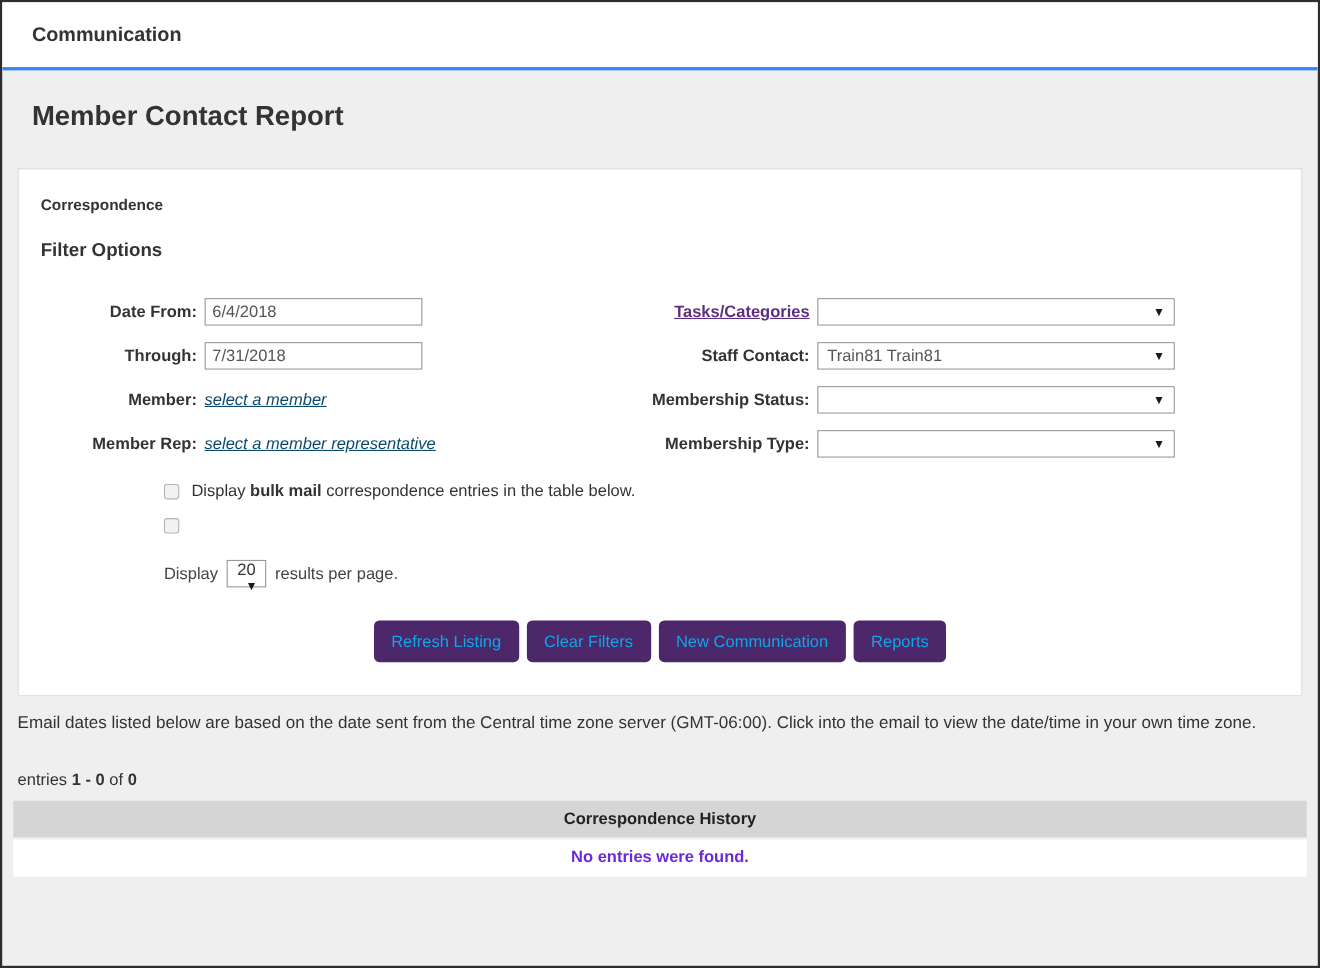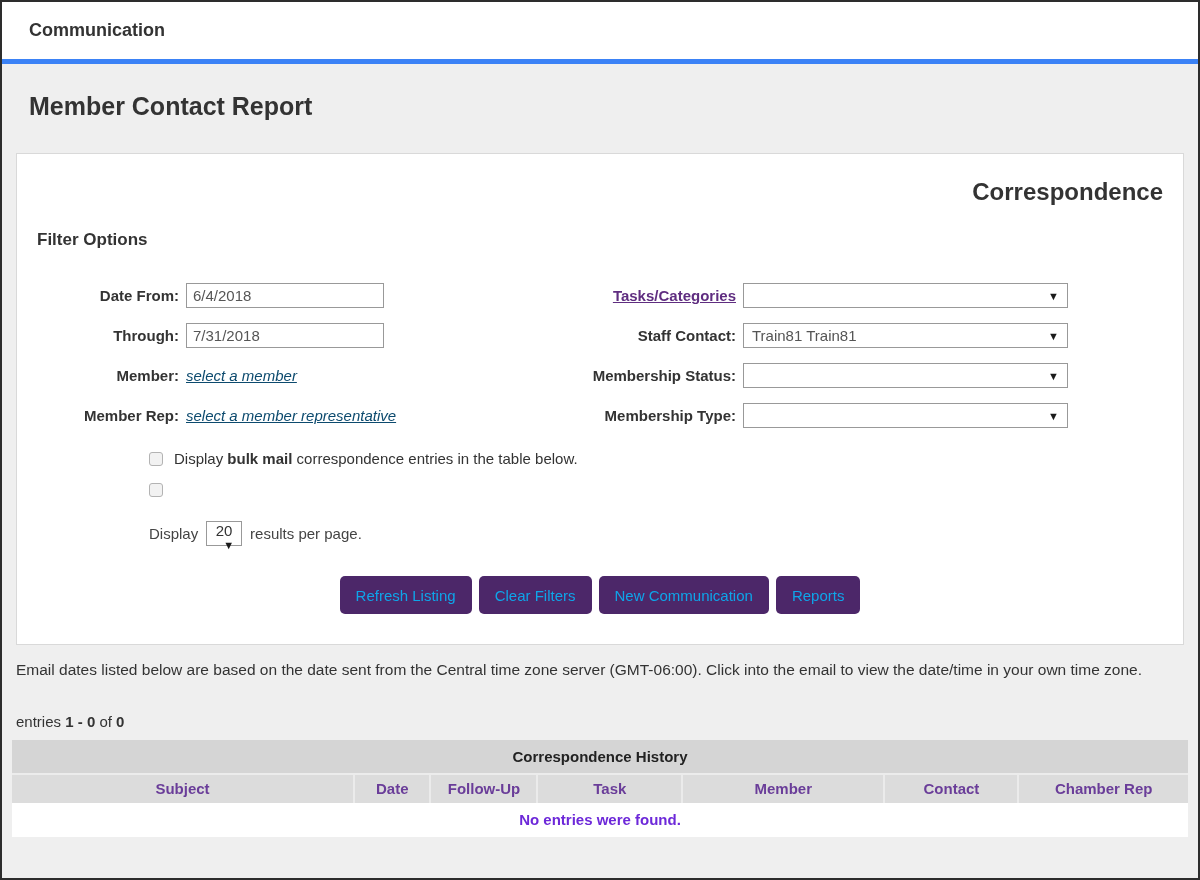--- a/index.html
+++ b/index.html
@@ -3,30 +3,30 @@
 <meta charset="utf-8">
 <style>
   * { margin: 0; padding: 0; box-sizing: border-box; }
   body { font-family: "Liberation Sans", sans-serif; background: #888; }
   .screen {
     width: 1200px; height: 880px; background: #efefef;
     border: 2px solid #2d2d2d; position: relative; overflow: hidden;
   }
   .app-header {
     background: #ffffff; height: 62px; display: flex; align-items: center;
-    padding-left: 27px; border-bottom: 5px solid #3b82f6;
+    padding-left: 27px; border-bottom: 3px solid #3b82f6;
   }
   .app-header h1 { font-size: 18px; font-weight: bold; color: #333; }
   .page-title { font-size: 25px; font-weight: bold; color: #333; margin: 28px 0 0 27px; }
 
   .panel {
     background: #fff; border: 1px solid #d9d9d9; margin: 32px 14px 0 14px;
     padding: 24px 20px 30px 20px;
   }
-  .panel h2 { font-size: 24px; font-weight: bold; color: #333; margin-bottom: 24px; text-align: right; }
+  .panel h2 { font-size: 14px; font-weight: bold; color: #333; margin-bottom: 24px; }
   .panel h3 { font-size: 17px; font-weight: bold; color: #333; margin-bottom: 33px; }
 
   .frow { display: flex; align-items: center; margin-bottom: 15px; }
   .lcell { width: 142px; text-align: right; font-size: 15px; font-weight: bold; color: #333; flex-shrink: 0; }
   .lctrl { width: 384px; margin-left: 7px; flex-shrink: 0; }
   .rcell { width: 166px; text-align: right; font-size: 15px; font-weight: bold; color: #333; flex-shrink: 0; }
   .rctrl { width: 325px; margin-left: 7px; flex-shrink: 0; }
 
   input.txt {
     width: 198px; height: 25px; border: 1px solid #999; font-size: 15px;
@@ -186,25 +186,16 @@
   </div>
 
   <p class="note">Email dates listed below are based on the date sent from the Central time zone server (GMT-06:00). Click into the email to view the date/time in your own time zone.</p>
 
   <div class="entries-line">
     <span>entries </span><b>1 - 0</b><span> of </span><b>0</b>
   </div>
 
   <div class="ctable">
     <div class="t-title">Correspondence History</div>
-    <div class="t-cols">
-      <div class="t-col c0">Subject</div>
-      <div class="t-col c1">Date</div>
-      <div class="t-col c2">Follow-Up</div>
-      <div class="t-col c3">Task</div>
-      <div class="t-col c4">Member</div>
-      <div class="t-col c5">Contact</div>
-      <div class="t-col c6">Chamber Rep</div>
-    </div>
     <div class="t-empty">No entries were found.</div>
   </div>
 
 </div>
 
 </body></html>

